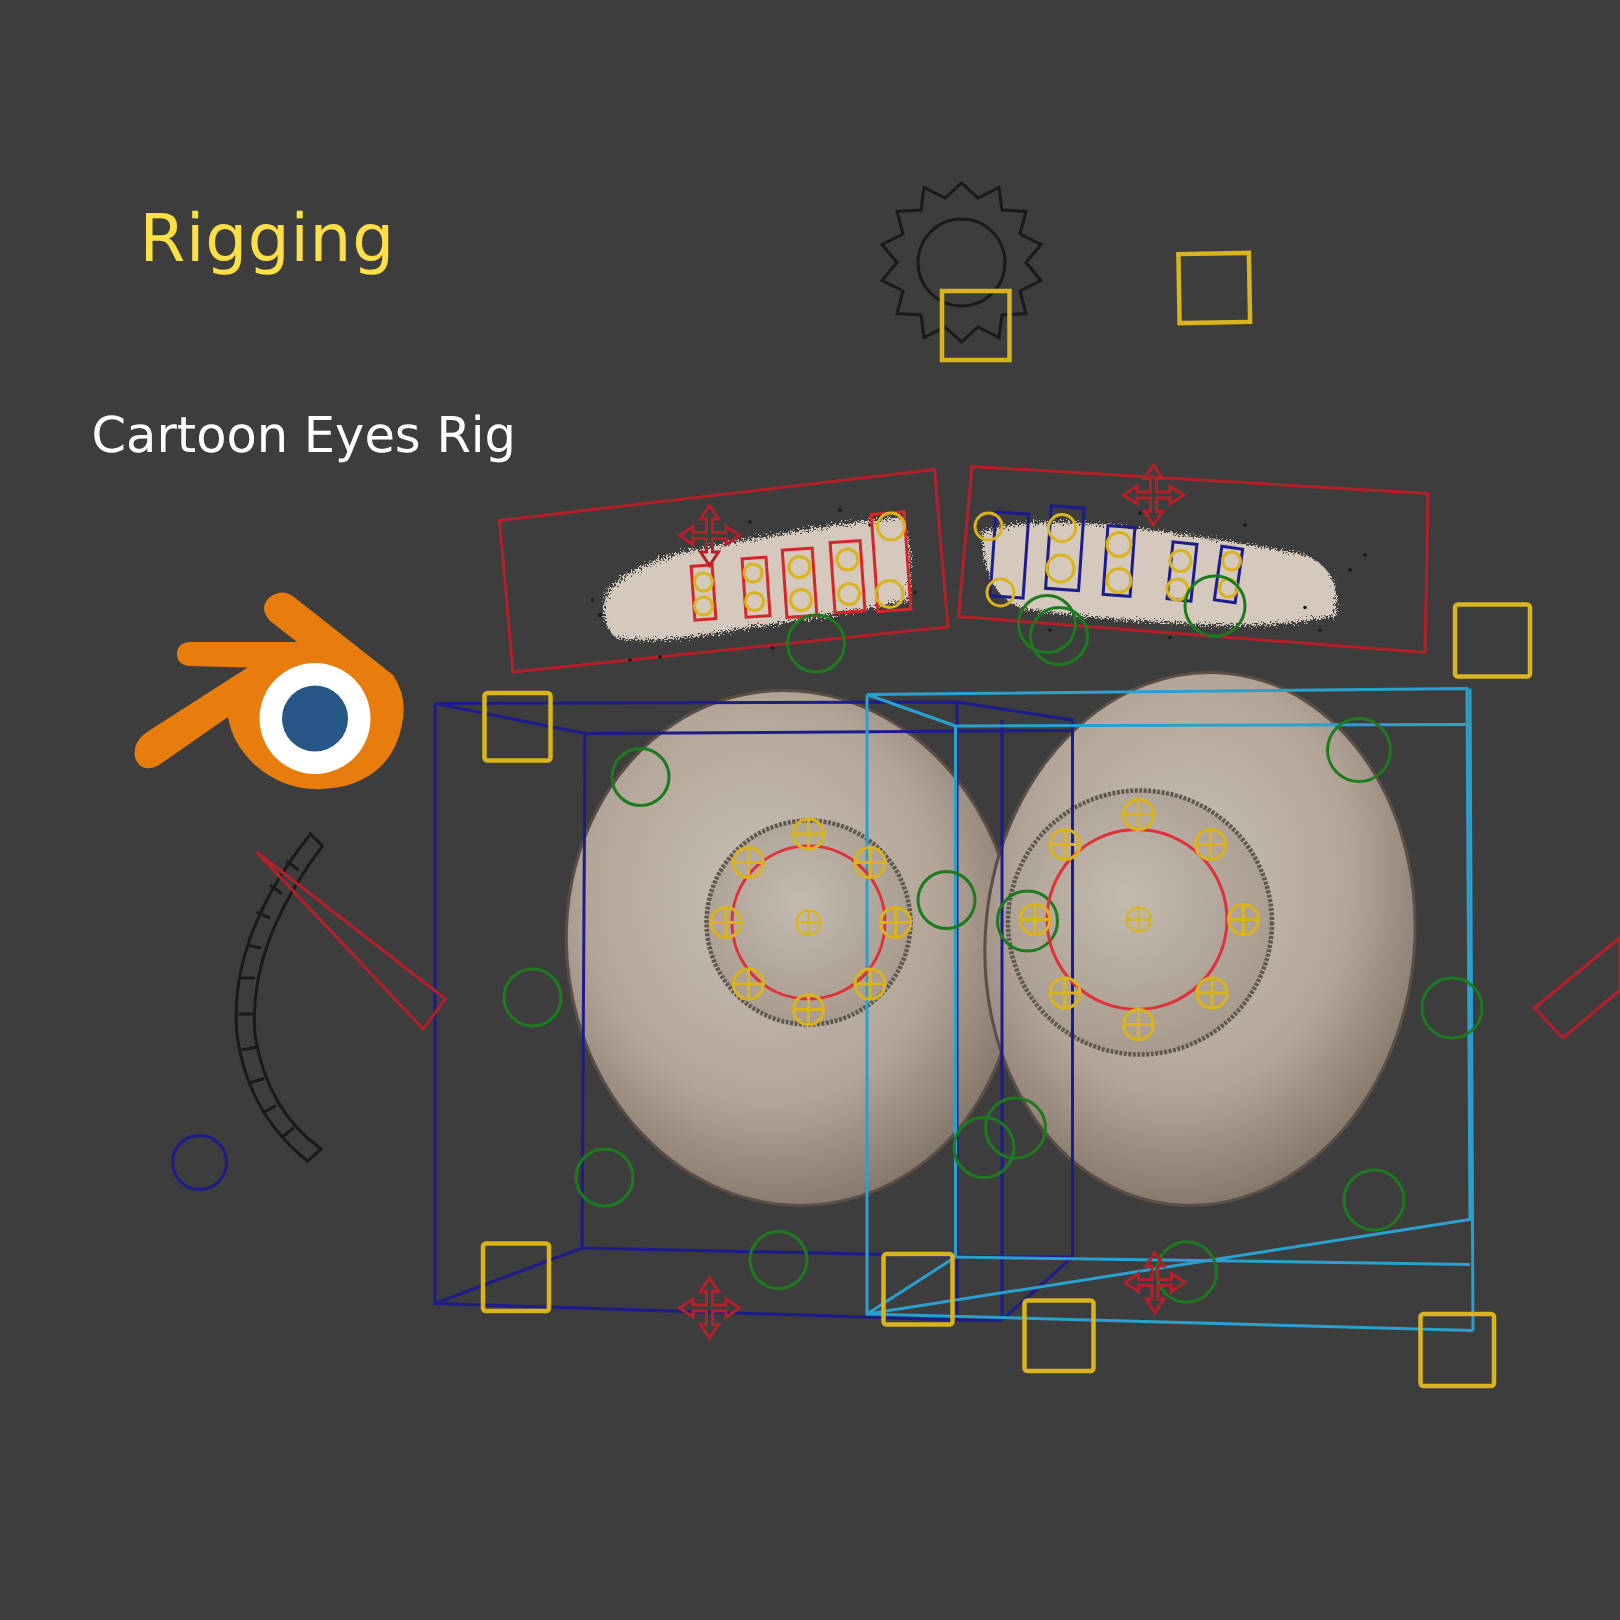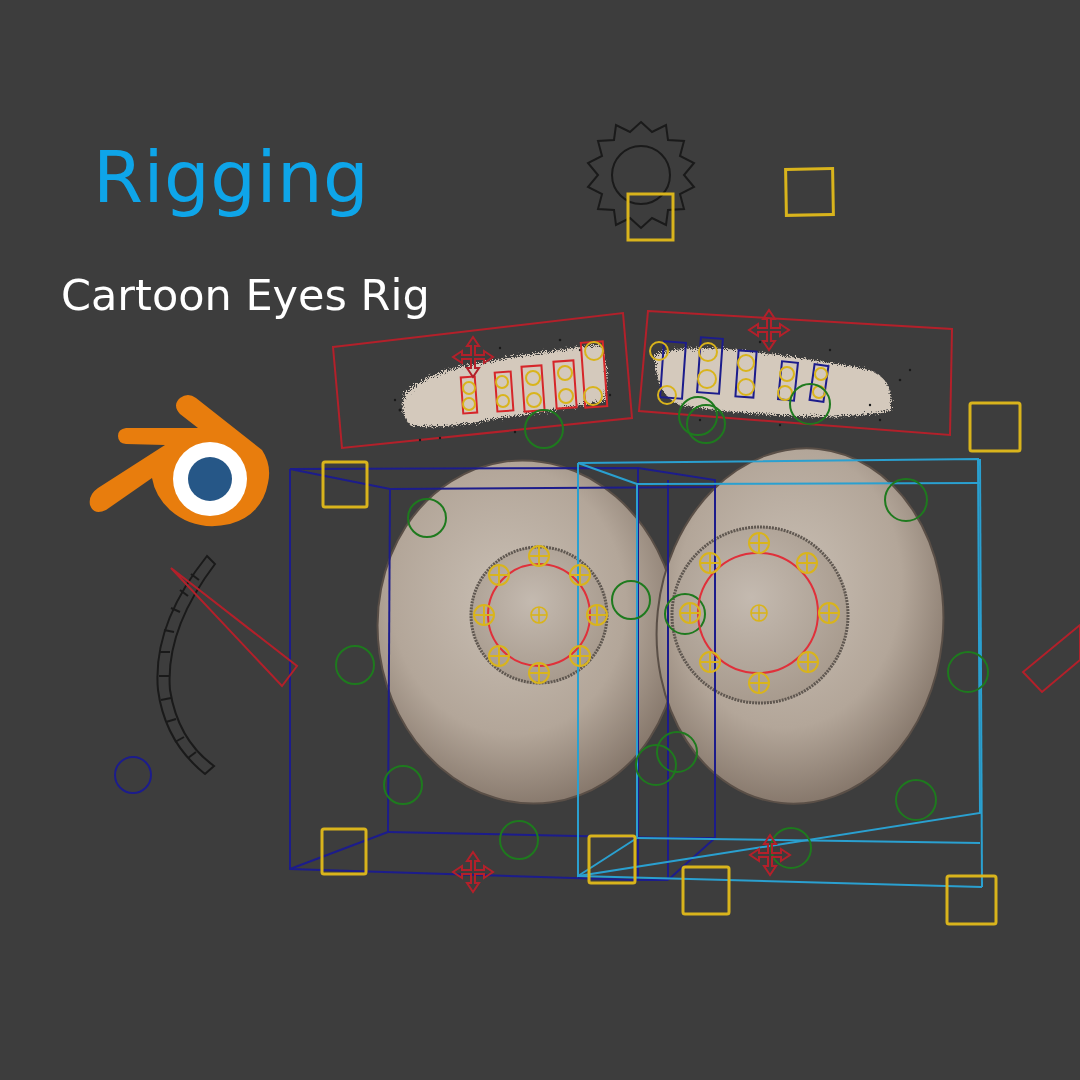--- a/index.html
+++ b/index.html
@@ -4,26 +4,26 @@
 <style>
   html, body { margin: 0; padding: 0; }
   body {
     width: 1080px; height: 1080px; overflow: hidden;
     background: #3d3d3d;
     font-family: "DejaVu Sans", "Liberation Sans", sans-serif;
     position: relative;
   }
   .title {
     position: absolute; left: 93px; top: 134px;
-    font-size: 72px; color: #0ea5e9; font-weight: normal;
+    font-size: 44px; color: #fde047; font-weight: normal;
     letter-spacing: 0.5px; line-height: 1.2;
   }
   .subtitle {
     position: absolute; left: 61px; top: 270px;
-    font-size: 43px; color: #ffffff; font-weight: normal; line-height: 1.2;
+    font-size: 33px; color: #ffffff; font-weight: normal; line-height: 1.2;
   }
   svg.viewport { position: absolute; left: 0; top: 0; }
 </style>
 </head>
 <body>
 
 <div class="title">Rigging</div>
 <div class="subtitle">Cartoon Eyes Rig</div>
 
 <svg class="viewport" width="1080" height="1080" viewBox="0 0 1080 1080">

